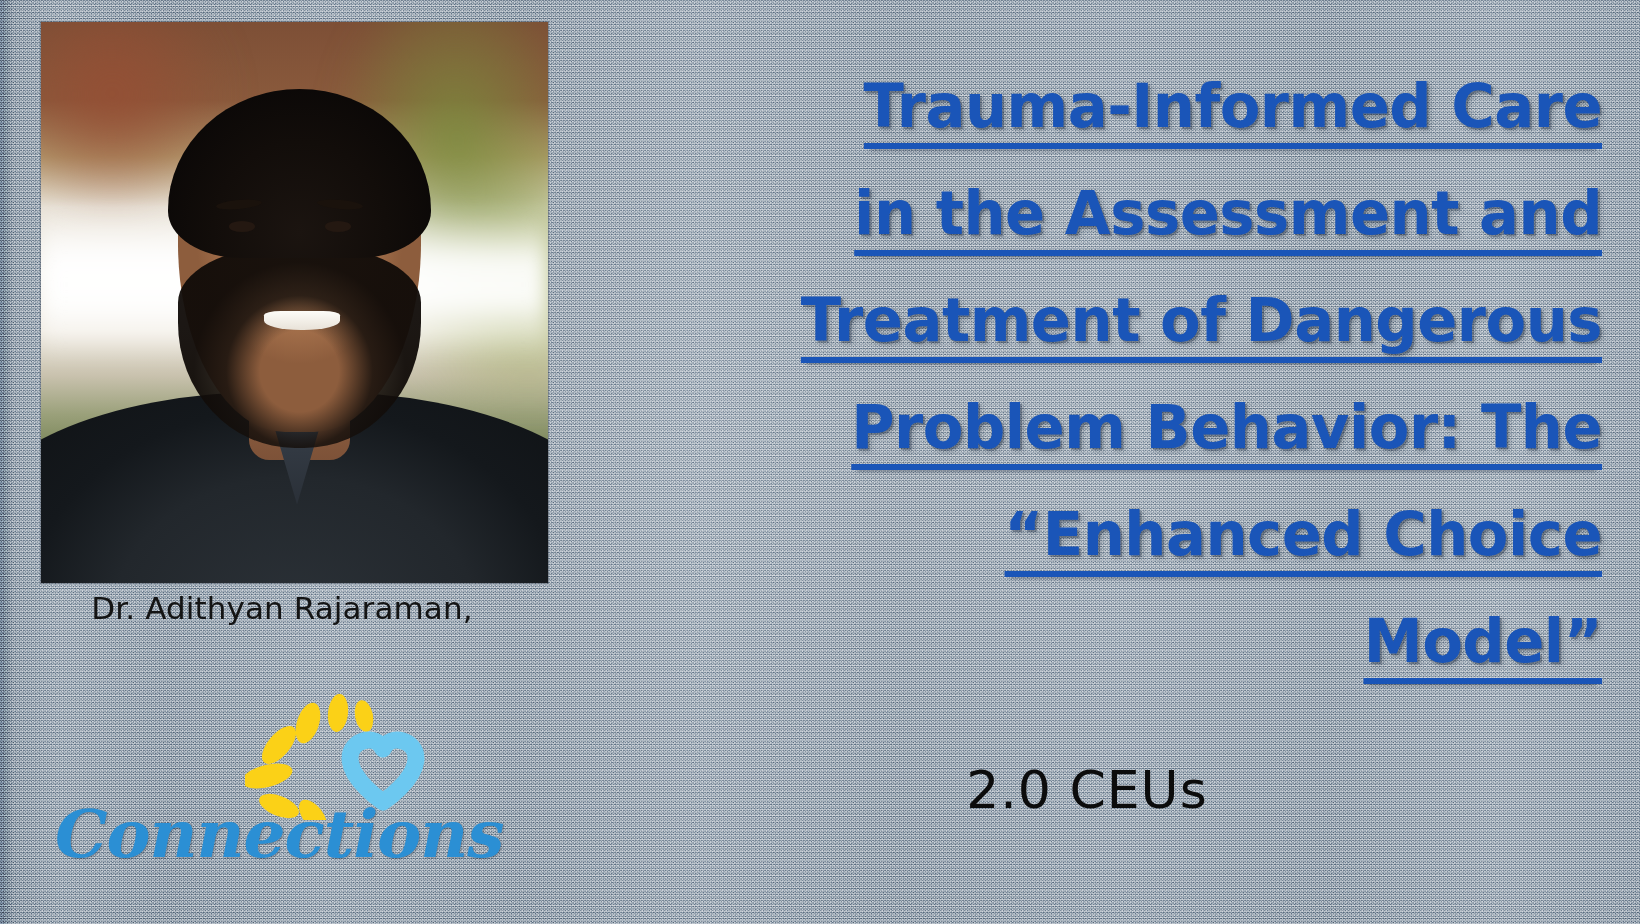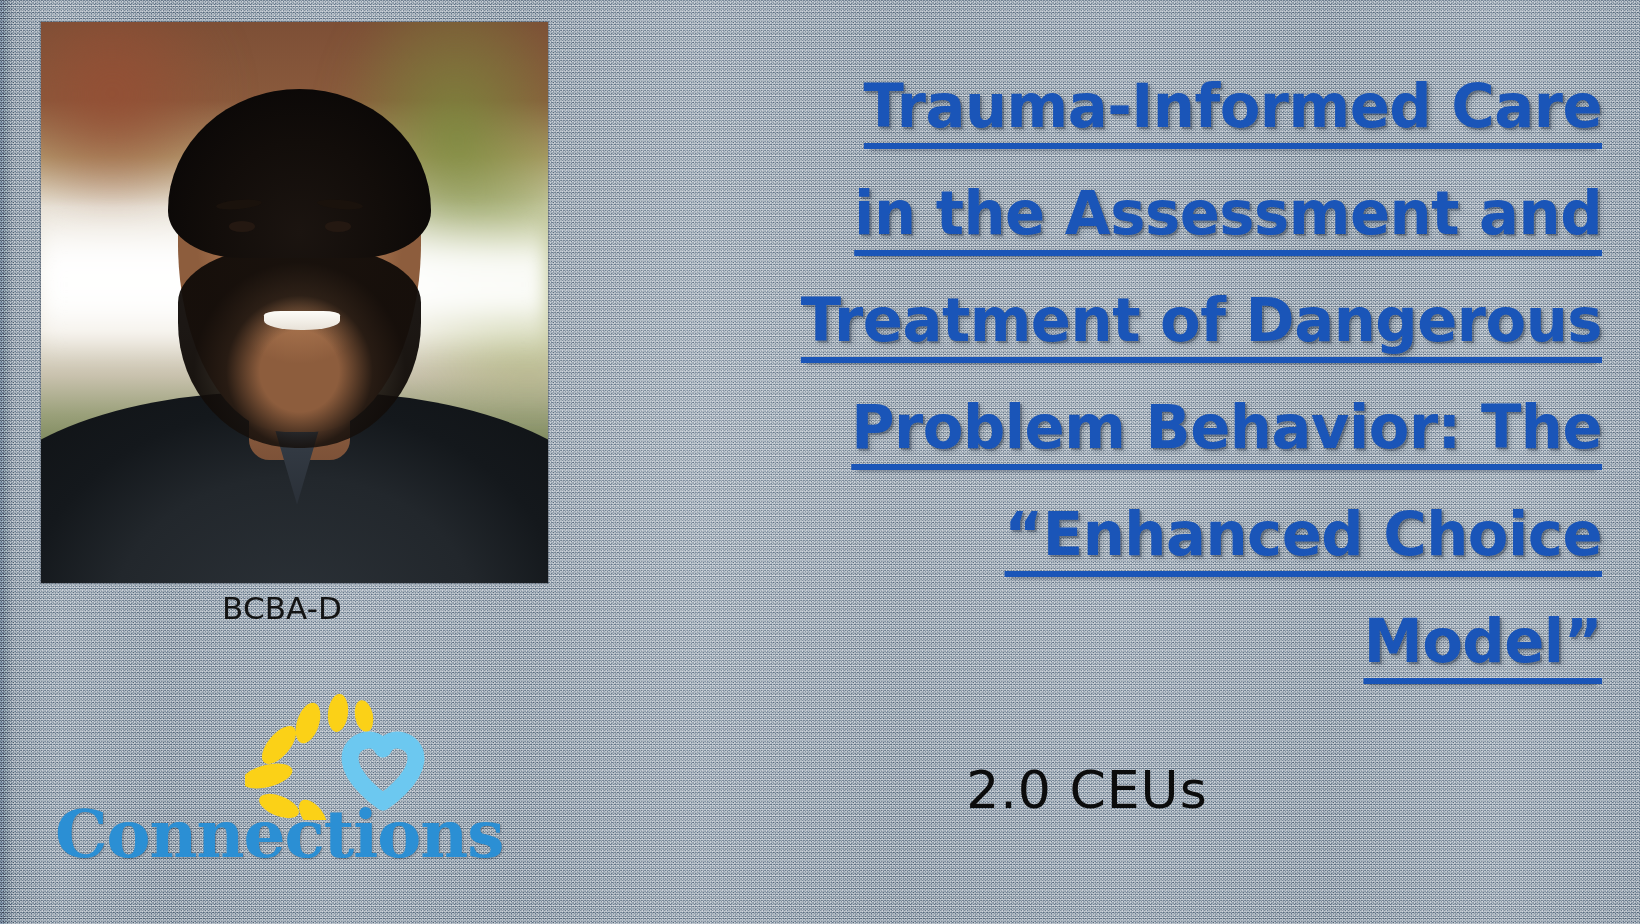--- a/index.html
+++ b/index.html
@@ -224,20 +224,21 @@
     left: 0; top: 108px;
     width: 420px;
     text-align: left;
     color: #2b8fd4;
     font-family: "DejaVu Serif", serif;
     font-weight: bold;
     font-size: 66px;
     line-height: 72px;
     letter-spacing: -1px;
     text-shadow: 1px 1px 2px rgba(40,50,62,.35);
+    font-style: italic;
   }
 
   
   .title-block {
     position: absolute;
     left: 556px; top: 52px;
     width: 1062px;
     text-align: right;
   }
   .title-line {
@@ -295,21 +296,21 @@
       <div class="ph-beard"></div>
       <div class="ph-hair"></div>
       <div class="ph-brow l"></div>
       <div class="ph-brow r"></div>
       <div class="ph-eye l"></div>
       <div class="ph-eye r"></div>
       <div class="ph-teeth"></div>
     </div>
 
     <div class="speaker-name">
-      <div>BCBA-D</div>
+      <div>Dr. Adithyan Rajaraman,</div>
     </div>
 
     <div class="logo">
       <div class="logo-mark">
         <svg viewBox="0 0 215 130" width="215" height="130" aria-hidden="true">
           <g fill="#fbd117">
             <ellipse cx="22" cy="86" rx="26" ry="11" transform="rotate(-14 22 86)"></ellipse>
             <ellipse cx="34" cy="55" rx="23" ry="11" transform="rotate(-50 34 55)"></ellipse>
             <ellipse cx="63" cy="33" rx="21" ry="11" transform="rotate(-72 63 33)"></ellipse>
             <ellipse cx="93" cy="23" rx="19" ry="10" transform="rotate(-84 93 23)"></ellipse>

